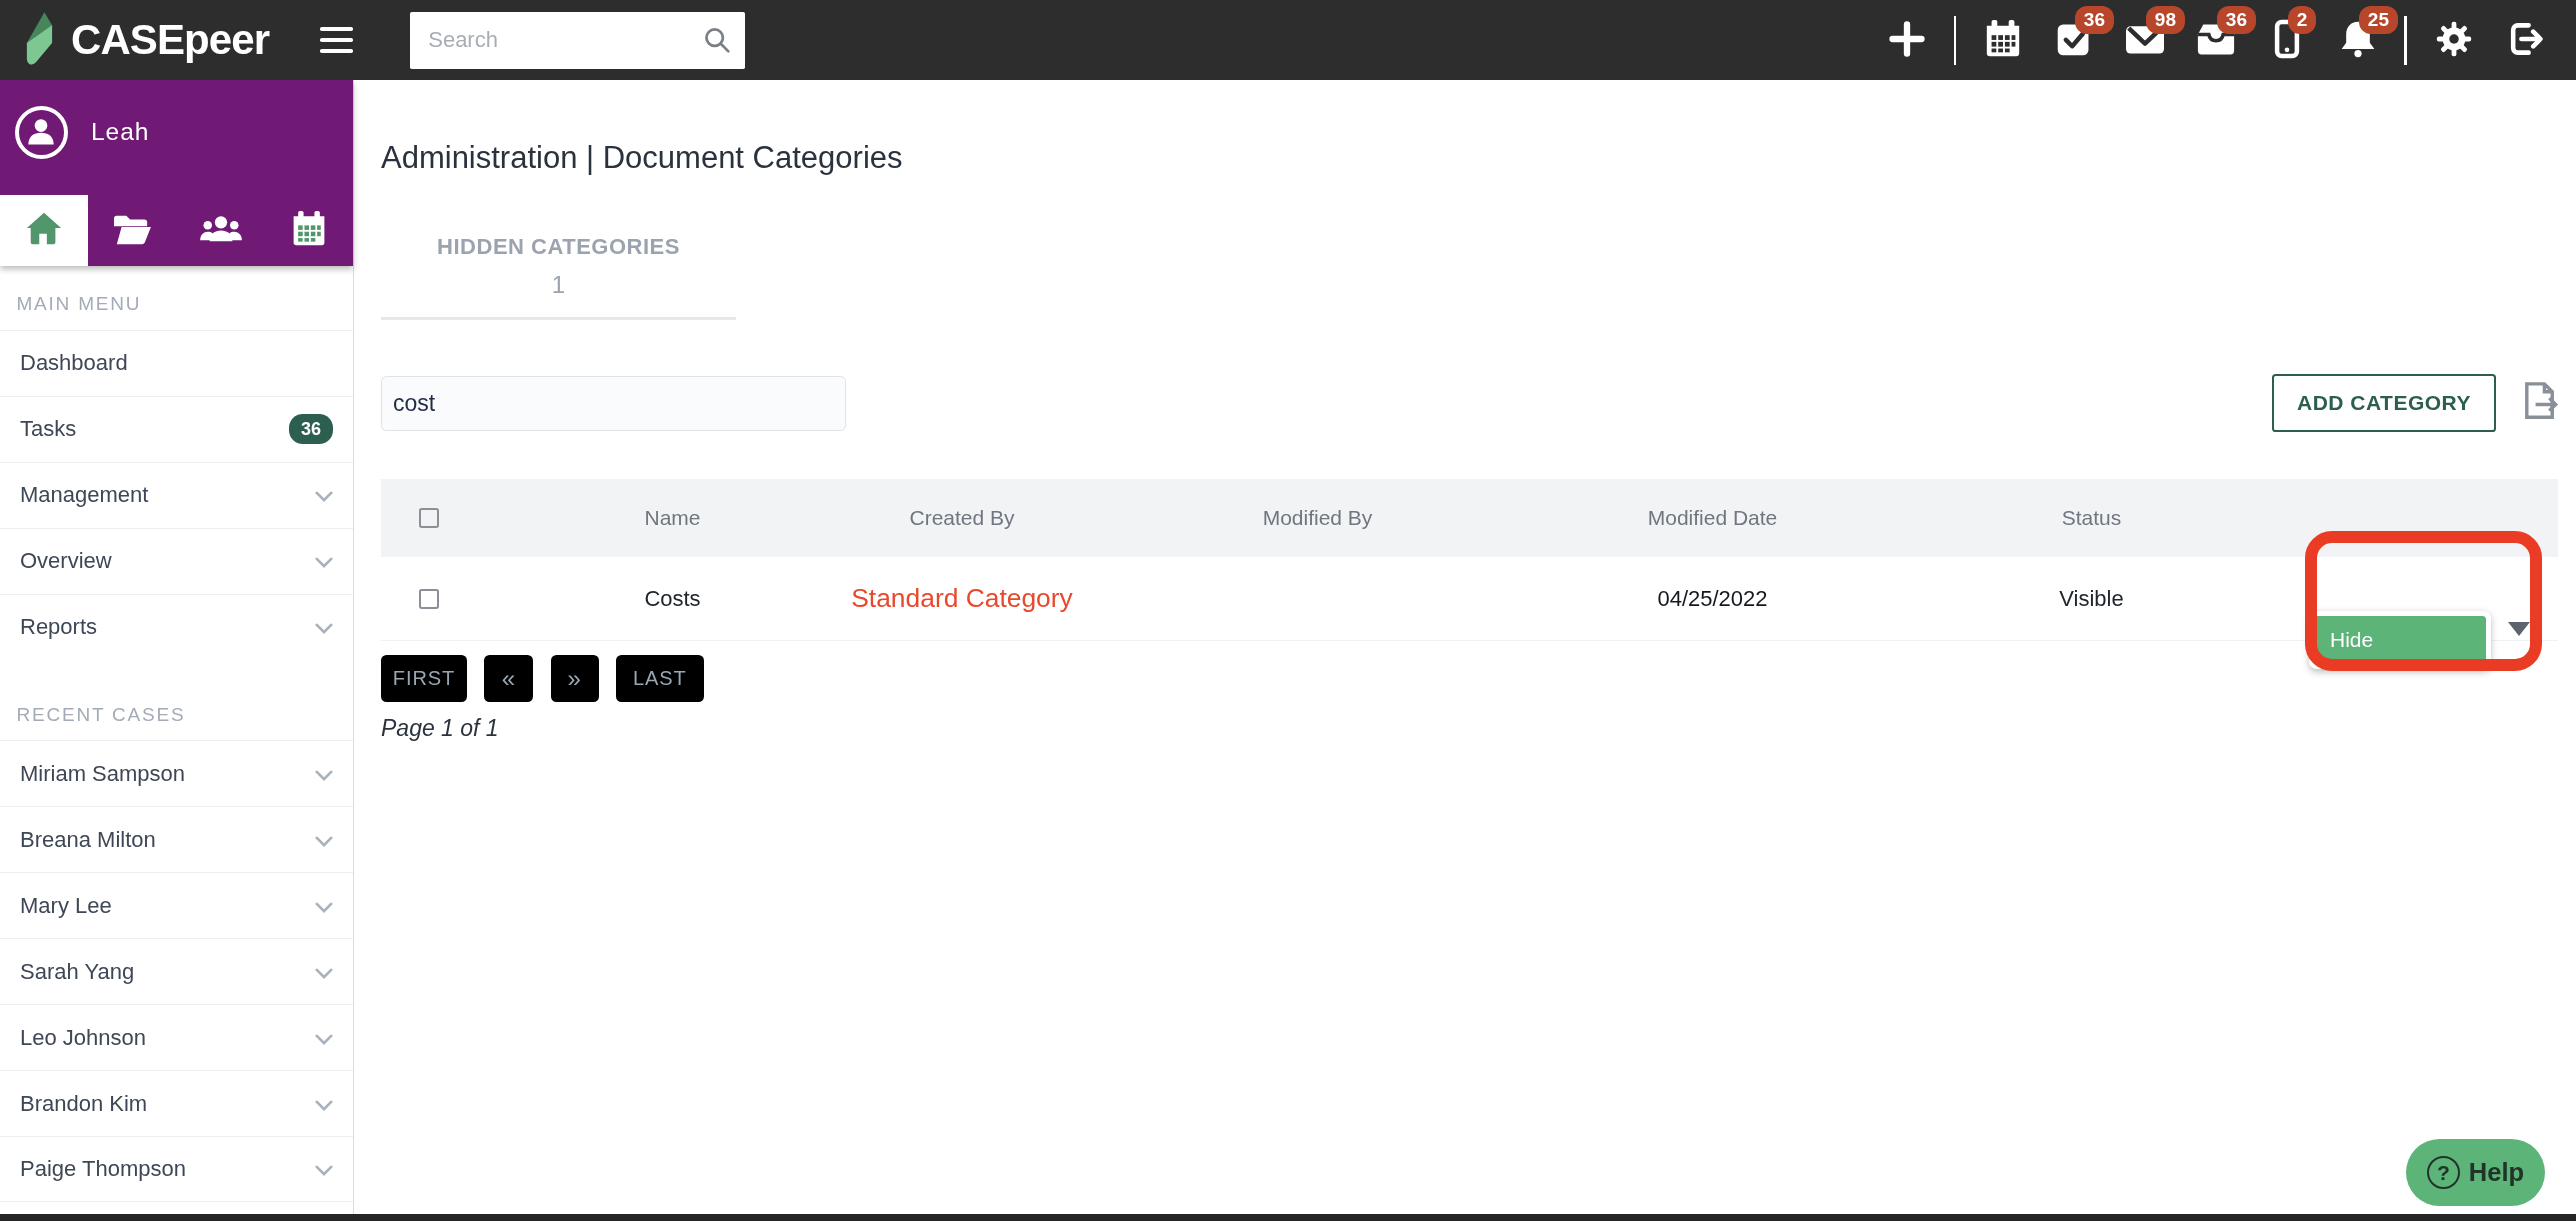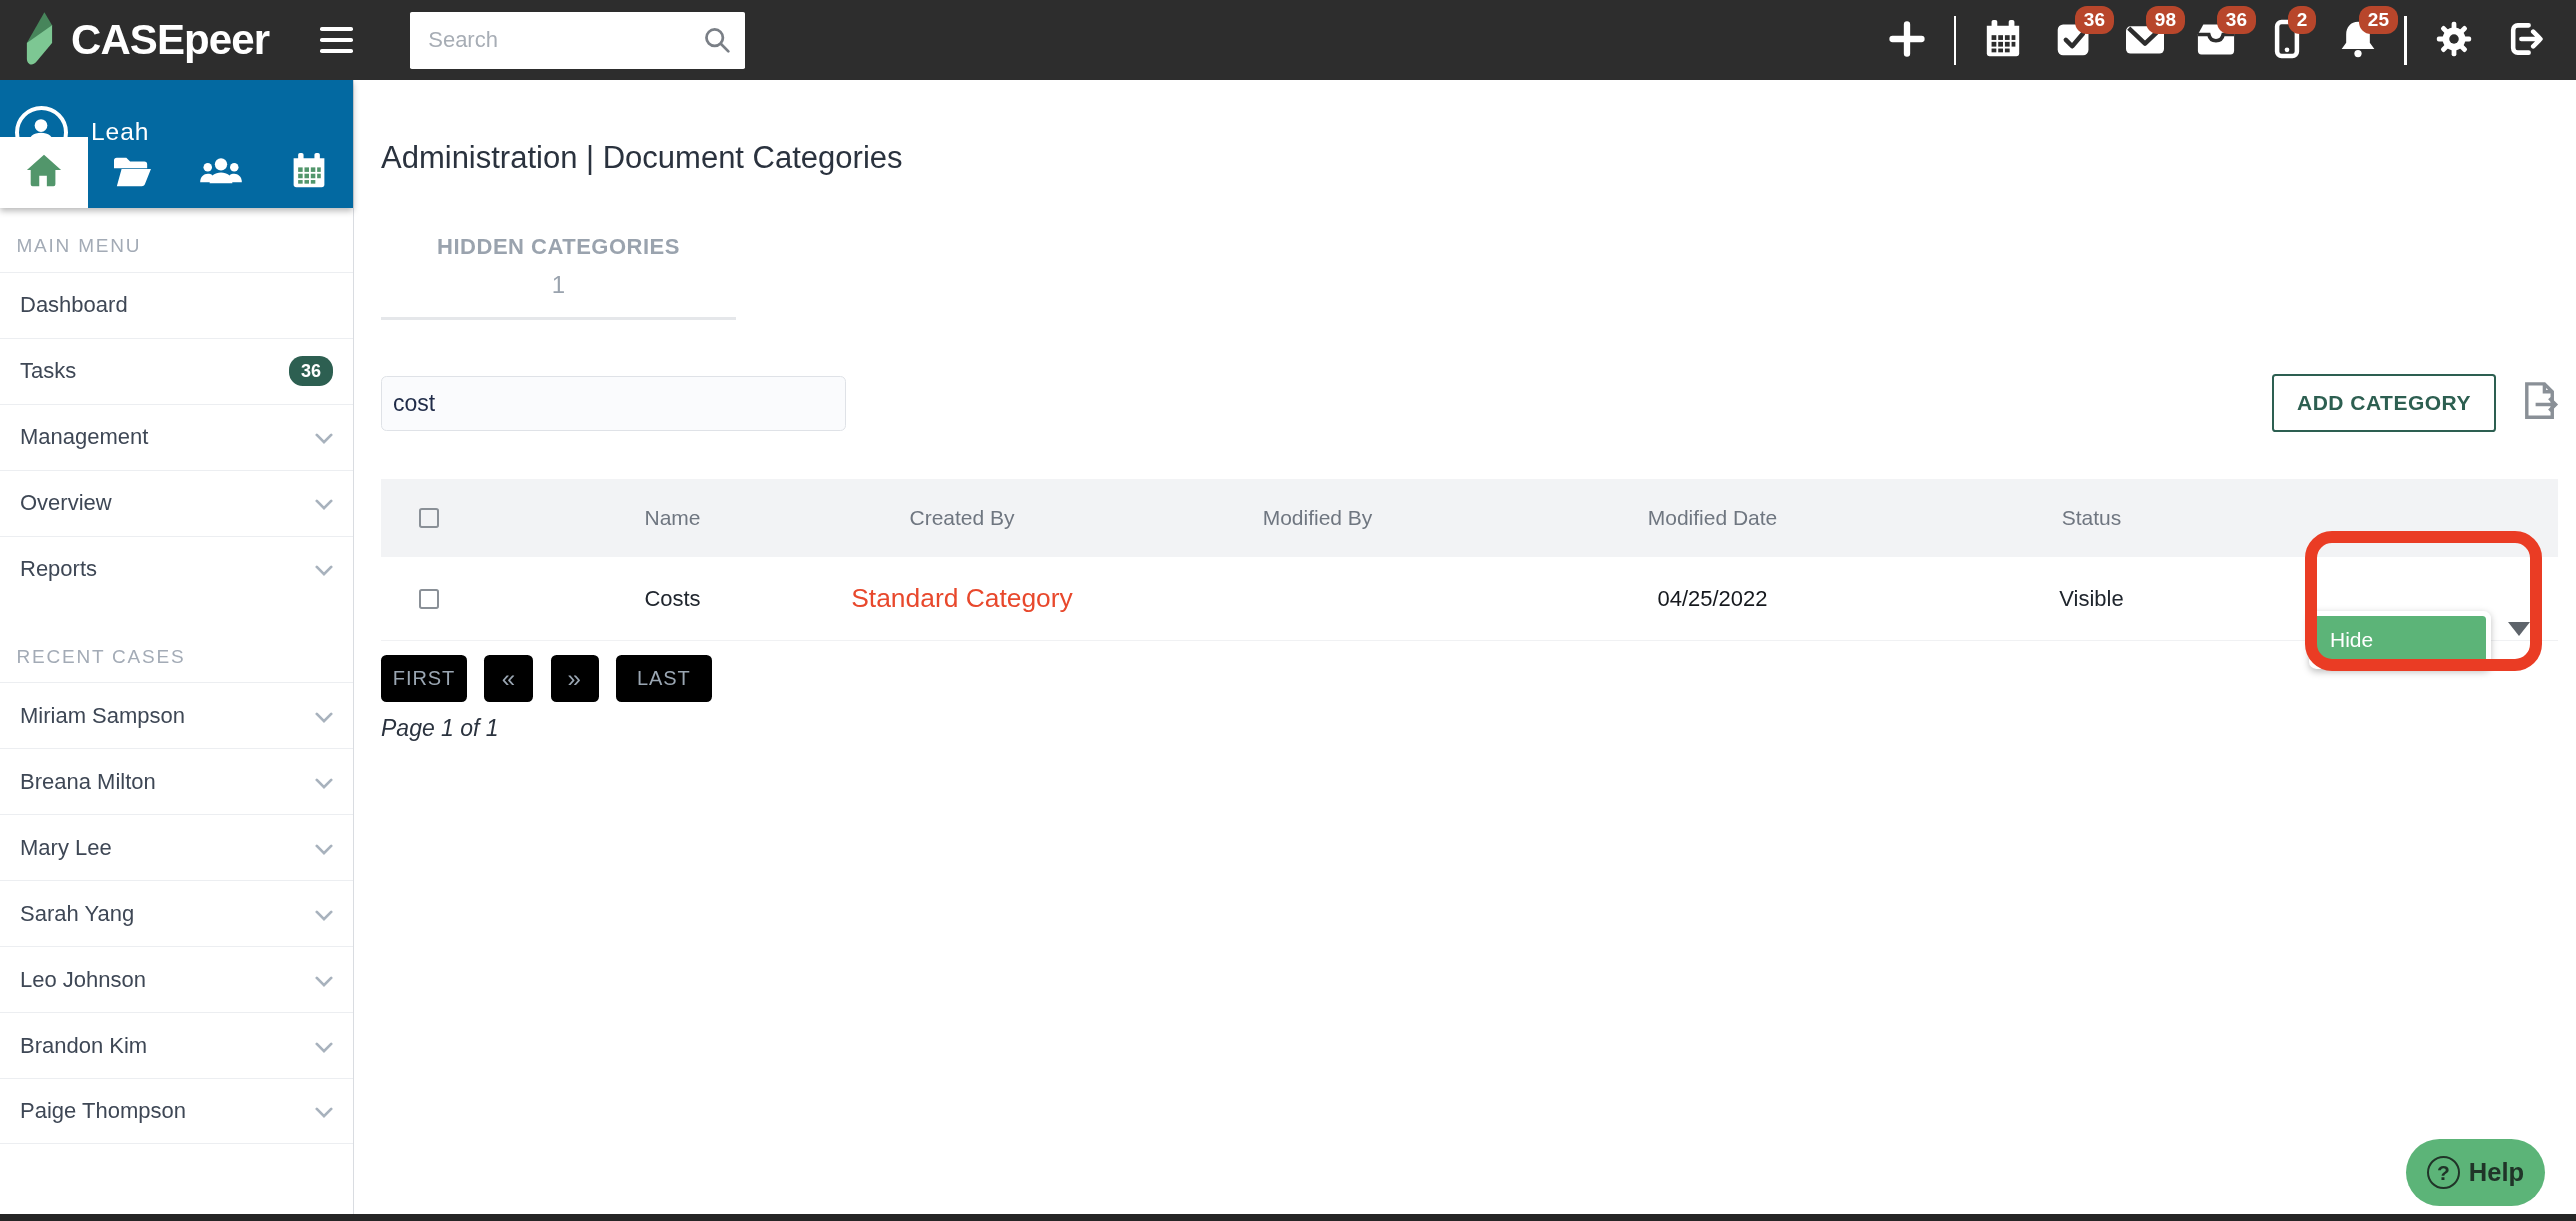--- a/index.html
+++ b/index.html
@@ -16,21 +16,21 @@
   .search-wrap input { width:335px; height:57px; border:none; border-radius:1.8px; background:#fff; font-size:22px; padding:0 28px 0 18px; color:#333; font-family:"Liberation Sans", sans-serif; }
   .search-wrap input::placeholder { color:#a7adb5; }
   .search-wrap svg { position:absolute; right:12.8px; top:12.8px; }
   .topbar-right { margin-left:auto; display:flex; align-items:center; gap:22px; }
   .ibtn { position:relative; background:none; border:none; width:49px; height:53px; display:flex; align-items:center; justify-content:center; cursor:pointer; }
   .tb-divider { width:2.7px; height:49px; background:#fff; }
   .badge { position:absolute; top:-7.3px; left:25.5px; background:#b8462b; color:#fff; font-size:19px; font-weight:bold; padding:2.7px 9px; border-radius:12px; line-height:1.2; }
 
   
   .sidebar { position:absolute; top:80px; left:0; width:354px; bottom:0; background:#fff; border-right:1.8px solid #d9dce1; z-index:20; }
-  .user-panel { position:relative; height:128px; background:#0369a1; box-shadow:0 2.7px 6.4px rgba(0,0,0,.28); }
+  .user-panel { position:relative; height:186px; background:#701a75; box-shadow:0 2.7px 6.4px rgba(0,0,0,.28); }
   .avatar { position:absolute; left:14.6px; top:25.5px; width:53px; height:53px; border:4.6px solid #fff; border-radius:50%; display:flex; align-items:center; justify-content:center; overflow:hidden; }
   .user-name { position:absolute; left:91px; top:38px; color:#fff; font-size:24.6px; letter-spacing:0.9px; }
   .side-tabs { position:absolute; left:0; bottom:0; width:100%; height:71px; display:flex; }
   .side-tab { flex:1; display:flex; align-items:center; justify-content:center; cursor:pointer; }
   .side-tab.active { background:#fff; }
   .section-label { padding:27px 16.4px 14.6px 16.4px; font-size:19px; color:#a3abb6; letter-spacing:1.8px; }
   .section-label.recent { padding-top:44px; }
   .menu-item { height:66px; display:flex; align-items:center; justify-content:space-between; padding:0 20px; border-top:1.8px solid #eceef1; font-size:22px; color:#3e4755; cursor:pointer; }
   .menu-item:last-of-type { border-bottom:1.8px solid #eceef1; }
   .tasks-badge { background:#2d5f51; color:#fff; font-size:18px; font-weight:bold; padding:4.6px 12px; border-radius:13.7px; }
@@ -61,21 +61,21 @@
   .checkbox { margin-left:38px; width:20px; height:20px; border:2.7px solid #8a9097; border-radius:2.7px; background:transparent; cursor:pointer; }
 
   .hide-wrap { position:absolute; left:40px; top:12.8px; width:182px; height:58px; background:#fff; border-radius:7.3px; box-shadow:0 2.7px 7.3px rgba(0,0,0,.25); padding:4.6px; cursor:pointer; }
   .hide-btn { width:100%; height:100%; background:#5cb478; border:none; border-radius:3.6px; color:#fff; font-size:21px; text-align:left; padding-left:16.4px; cursor:pointer; font-family:"Liberation Sans", sans-serif; }
   .action-caret { position:absolute; left:239px; top:23px; width:0; height:0; border-left:11px solid transparent; border-right:11px solid transparent; border-top:14.6px solid #5e646b; cursor:pointer; }
 
   .annotation { position:absolute; left:1951px; top:451px; width:237px; height:140px; border:12px solid #ea3c24; border-radius:27px; z-index:50; pointer-events:none; }
 
   .pagination { position:absolute; left:27px; top:575px; display:flex; gap:17.3px; }
   .pg-btn { height:47px; background:#000000; border:none; border-radius:5.5px; color:#9aa6b2; font-size:20px; letter-spacing:0.9px; cursor:pointer; font-family:"Liberation Sans", sans-serif; }
-  .pg-first{width:86px;} .pg-prev{width:49px; font-size:24px;} .pg-next{width:48px; font-size:24px;} .pg-last{width:96px;}
+  .pg-first{width:86px;} .pg-prev{width:49px; font-size:24px;} .pg-next{width:48px; font-size:24px;} .pg-last{width:88px;}
   .page-info { position:absolute; left:27px; top:635px; font-style:italic; font-size:23px; color:#2a323e; }
 
   .help-btn { position:absolute; right:31px; bottom:14.6px; width:139px; height:67px; background:#5cb478; border:none; border-radius:36px; display:flex; align-items:center; justify-content:center; gap:9px; cursor:pointer; z-index:60; }
   .qmark { width:33px; height:33px; border:2.7px solid #203428; border-radius:50%; color:#203428; font-size:21px; font-weight:bold; display:flex; align-items:center; justify-content:center; }
   .help-text { color:#203428; font-size:25.5px; font-weight:bold; }
 
   .bottom-bar { position:absolute; left:0; bottom:0; width:100%; height:7.3px; background:#262626; z-index:100; }
 </style>
 </head>
 <body>

